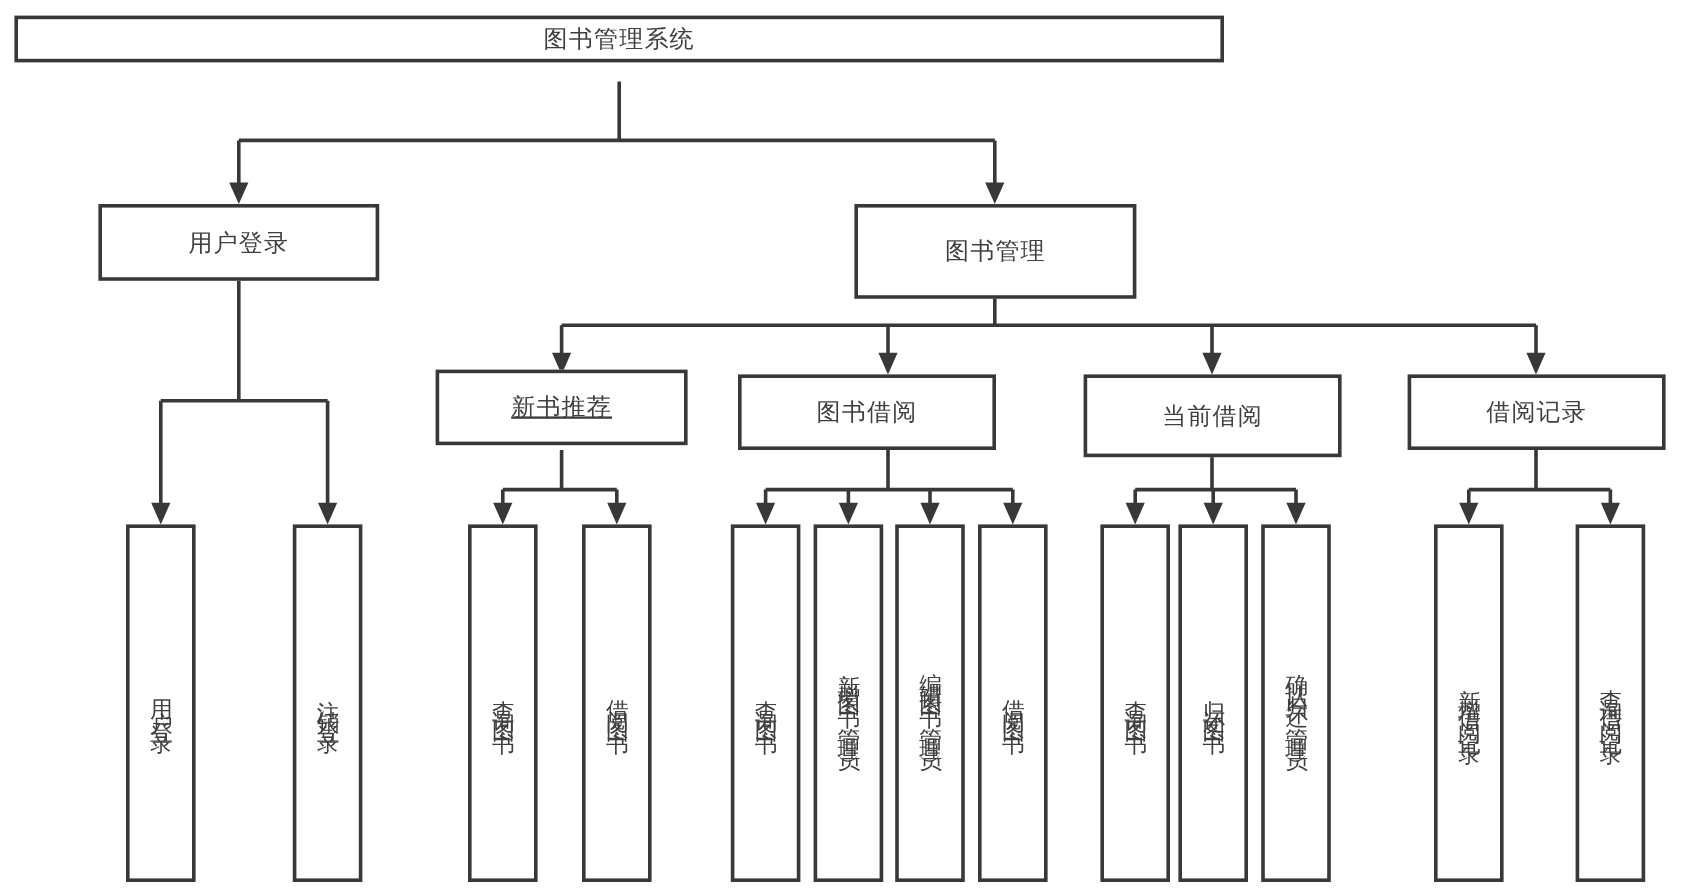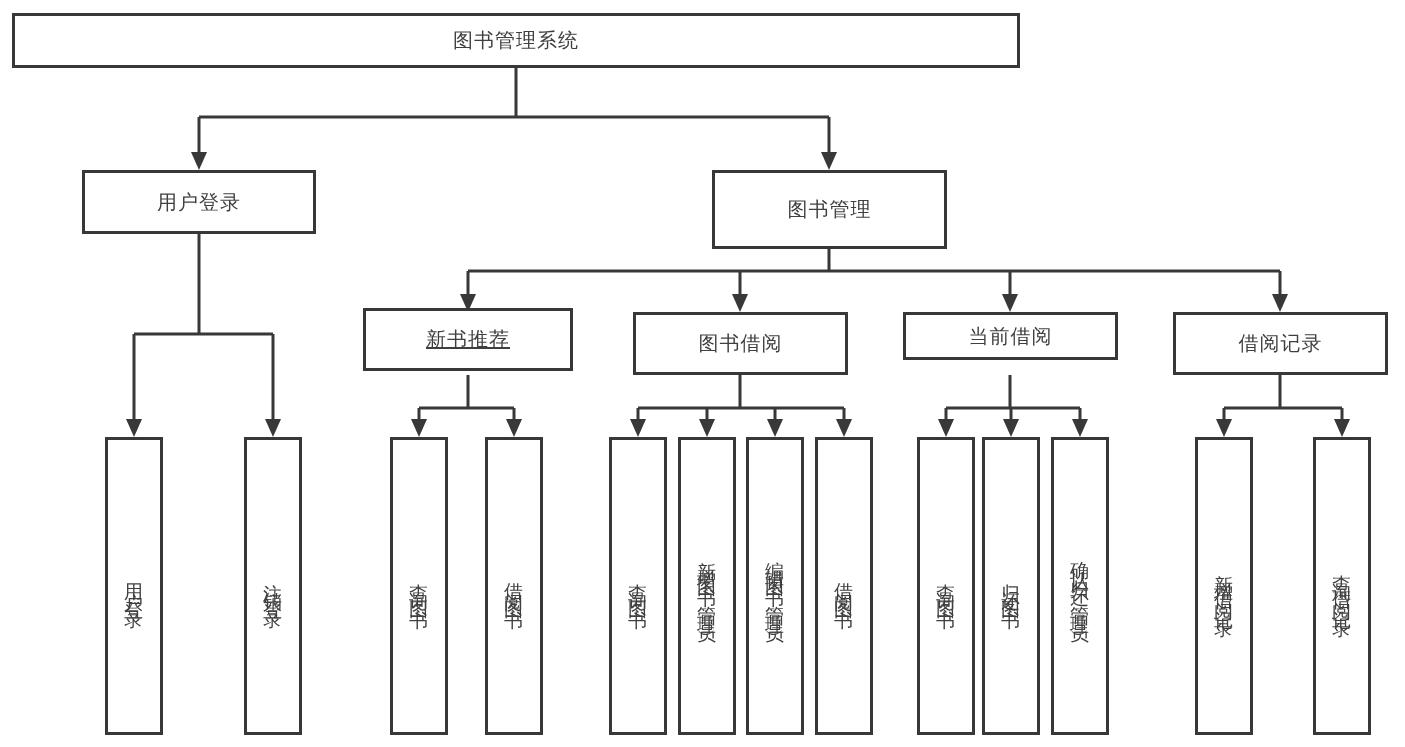--- a/index.html
+++ b/index.html
@@ -118,38 +118,38 @@
       <polygon points="1003,419 1019,419 1011,437"></polygon>
       <polygon points="1072,419 1088,419 1080,437"></polygon>
     </g>
     <g>
       <path d="M1280,375 V408 M1224,408 H1342 M1224,408 V421 M1342,408 V421"></path>
       <polygon points="1216,419 1232,419 1224,437"></polygon>
       <polygon points="1334,419 1350,419 1342,437"></polygon>
     </g>
   </svg>
 
-  <div class="node" style="left:12px;top:13px;width:1008px;height:55px;">
+  <div class="node" style="left:12px;top:13px;width:1008px;height:39px;">
     <span>图书管理系统</span>
   </div>
 
   <div class="node" style="left:82px;top:170px;width:234px;height:64px;">
     <span>用户登录</span>
   </div>
   <div class="node" style="left:712px;top:170px;width:235px;height:79px;">
     <span>图书管理</span>
   </div>
 
   <div class="node" style="left:363px;top:308px;width:210px;height:63px;text-decoration:underline;">
     <span>新书推荐</span>
   </div>
-  <div class="node" style="left:633px;top:312px;width:215px;height:63px;">
+  <div class="node" style="left:615px;top:312px;width:215px;height:63px;">
     <span>图书借阅</span>
   </div>
-  <div class="node" style="left:903px;top:312px;width:215px;height:48px;">
+  <div class="node" style="left:903px;top:312px;width:215px;height:69px;">
     <span>当前借阅</span>
   </div>
   <div class="node" style="left:1173px;top:312px;width:215px;height:63px;align-items:center;">
     <span>借阅记录</span>
   </div>
 
   <div class="leaf" style="left:105px;">
     <span>用户登录</span>
   </div>
   <div class="leaf" style="left:244px;">

